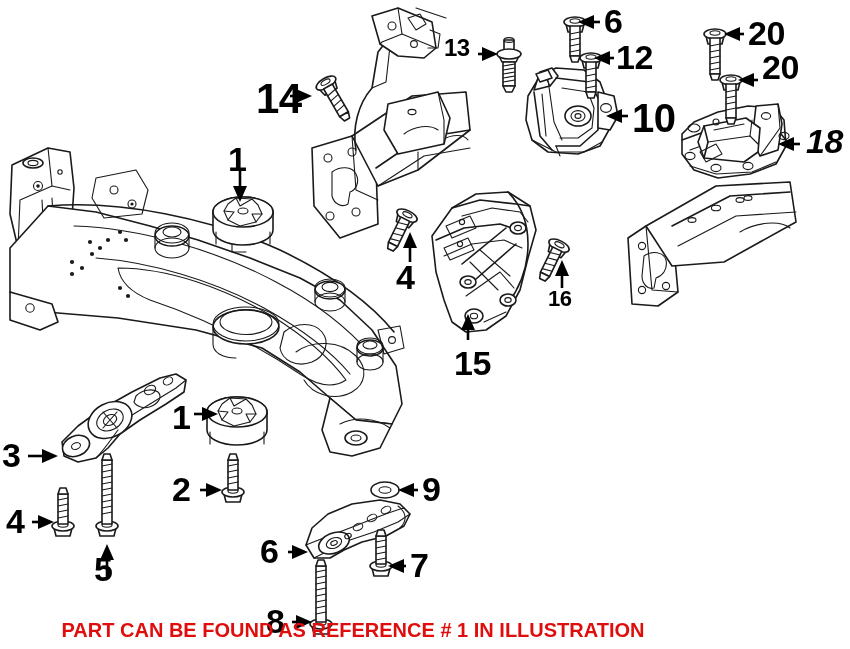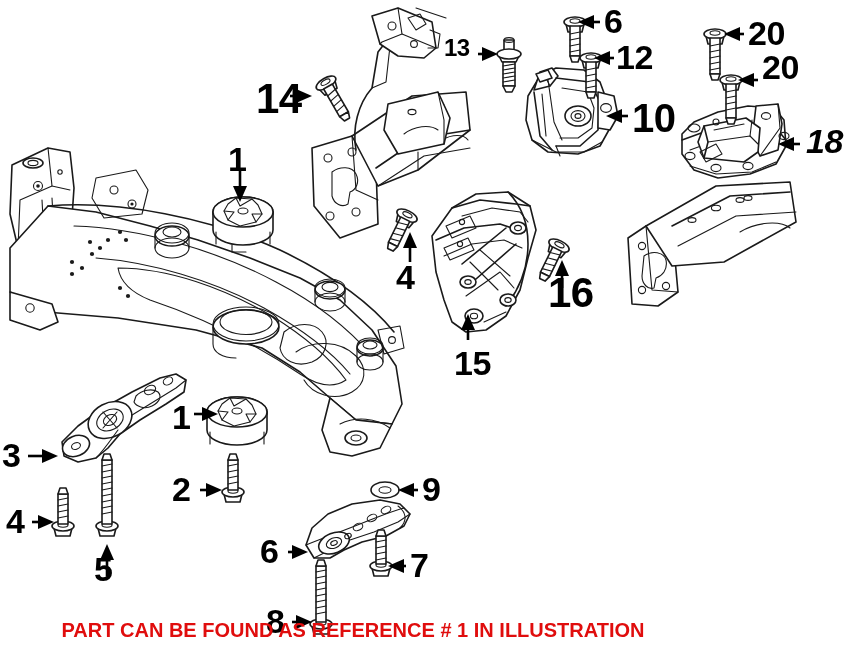--- a/index.html
+++ b/index.html
@@ -538,21 +538,21 @@
   <div class="callout-num" style="left:604px;top:4px;font-size:34px;">6</div>
 
   <div class="callout-num" style="left:616px;top:40px;font-size:34px;">12</div>
 
   <div class="callout-num" style="left:444px;top:36px;font-size:24px;">13</div>
 
   <div class="callout-num" style="left:256px;top:78px;font-size:42px;">14</div>
 
   <div class="callout-num" style="left:454px;top:346px;font-size:34px;text-align:center;">15</div>
 
-  <div class="callout-num" style="left:548px;top:272px;font-size:42px;">16</div>
+  <div class="callout-num" style="left:548px;top:288px;font-size:22px;">16</div>
 
   <div class="callout-num" style="left:396px;top:260px;font-size:34px;">4</div>
 
   <div class="callout-num" style="left:806px;top:124px;font-size:34px;font-style:italic;">18</div>
 
   <div class="callout-num" style="left:748px;top:16px;font-size:34px;">20</div>
 
   <div class="callout-num" style="left:762px;top:50px;font-size:34px;">20</div>
 
   <div class="note-banner" style="top:619px;font-size:20px;">PART CAN BE FOUND AS REFERENCE # 1 IN ILLUSTRATION</div>

